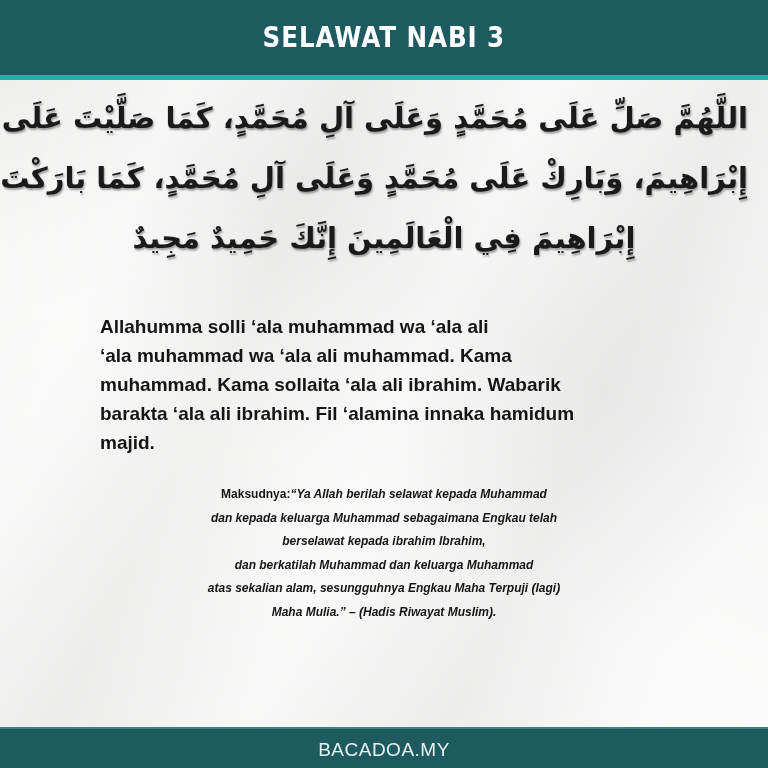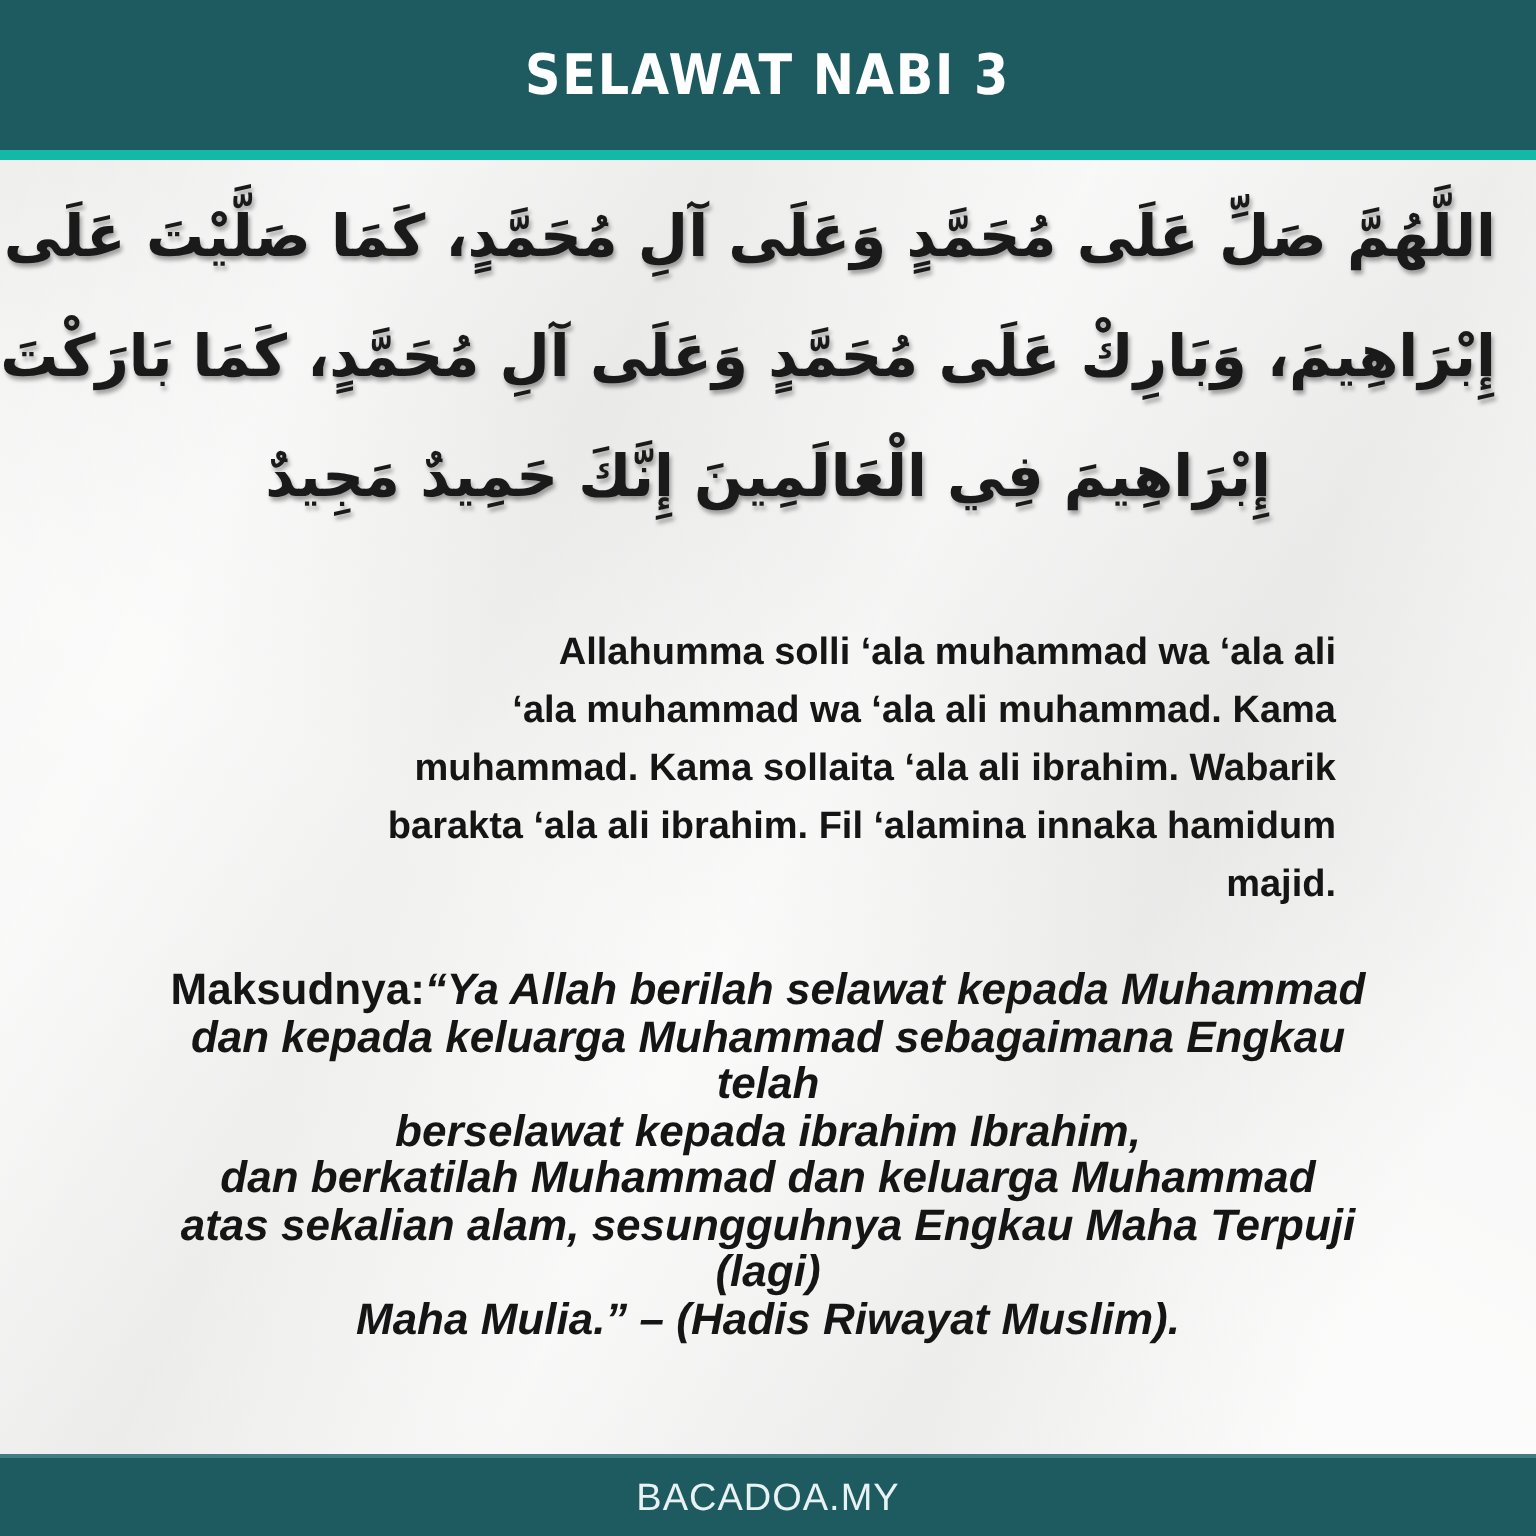--- a/index.html
+++ b/index.html
@@ -28,27 +28,27 @@
     .arabic {
       position: absolute; left: 20px; top: 88px; width: 728px;
       direction: rtl; text-align: center;
       font-family: "DejaVu Sans", sans-serif;
       font-weight: bold; font-size: 29px; line-height: 60px; color: #1a1a1a;
       text-shadow: 1px 2px 2px rgba(0,0,0,0.35);
     }
     .arabic div { white-space: nowrap; }
     .translit {
       position: absolute; left: 100px; top: 312px; width: 568px;
-      text-align: right; font-family: "Liberation Sans", sans-serif;
+      text-align: left; font-family: "Liberation Sans", sans-serif;
       font-weight: bold; font-size: 19px; line-height: 29px; color: #151515;
     }
     .meaning {
       position: absolute; left: 80px; top: 483px; width: 608px;
       text-align: center; font-family: "Liberation Sans", sans-serif;
-      font-weight: bold; font-size: 22px; line-height: 23.5px; color: #151515;
+      font-weight: bold; font-size: 12px; line-height: 23.5px; color: #151515;
     }
     .meaning .italic { font-style: italic; }
     .footer {
       position: absolute; left: 0; top: 727px; width: 768px; height: 41px;
       background: #1e5b60;
       border-top: 2px solid #3f7f84;
       display: flex; align-items: center; justify-content: center;
     }
     .footer-text {
       color: #e8f2f2; font-size: 19px; font-family: "Liberation Sans", sans-serif;

